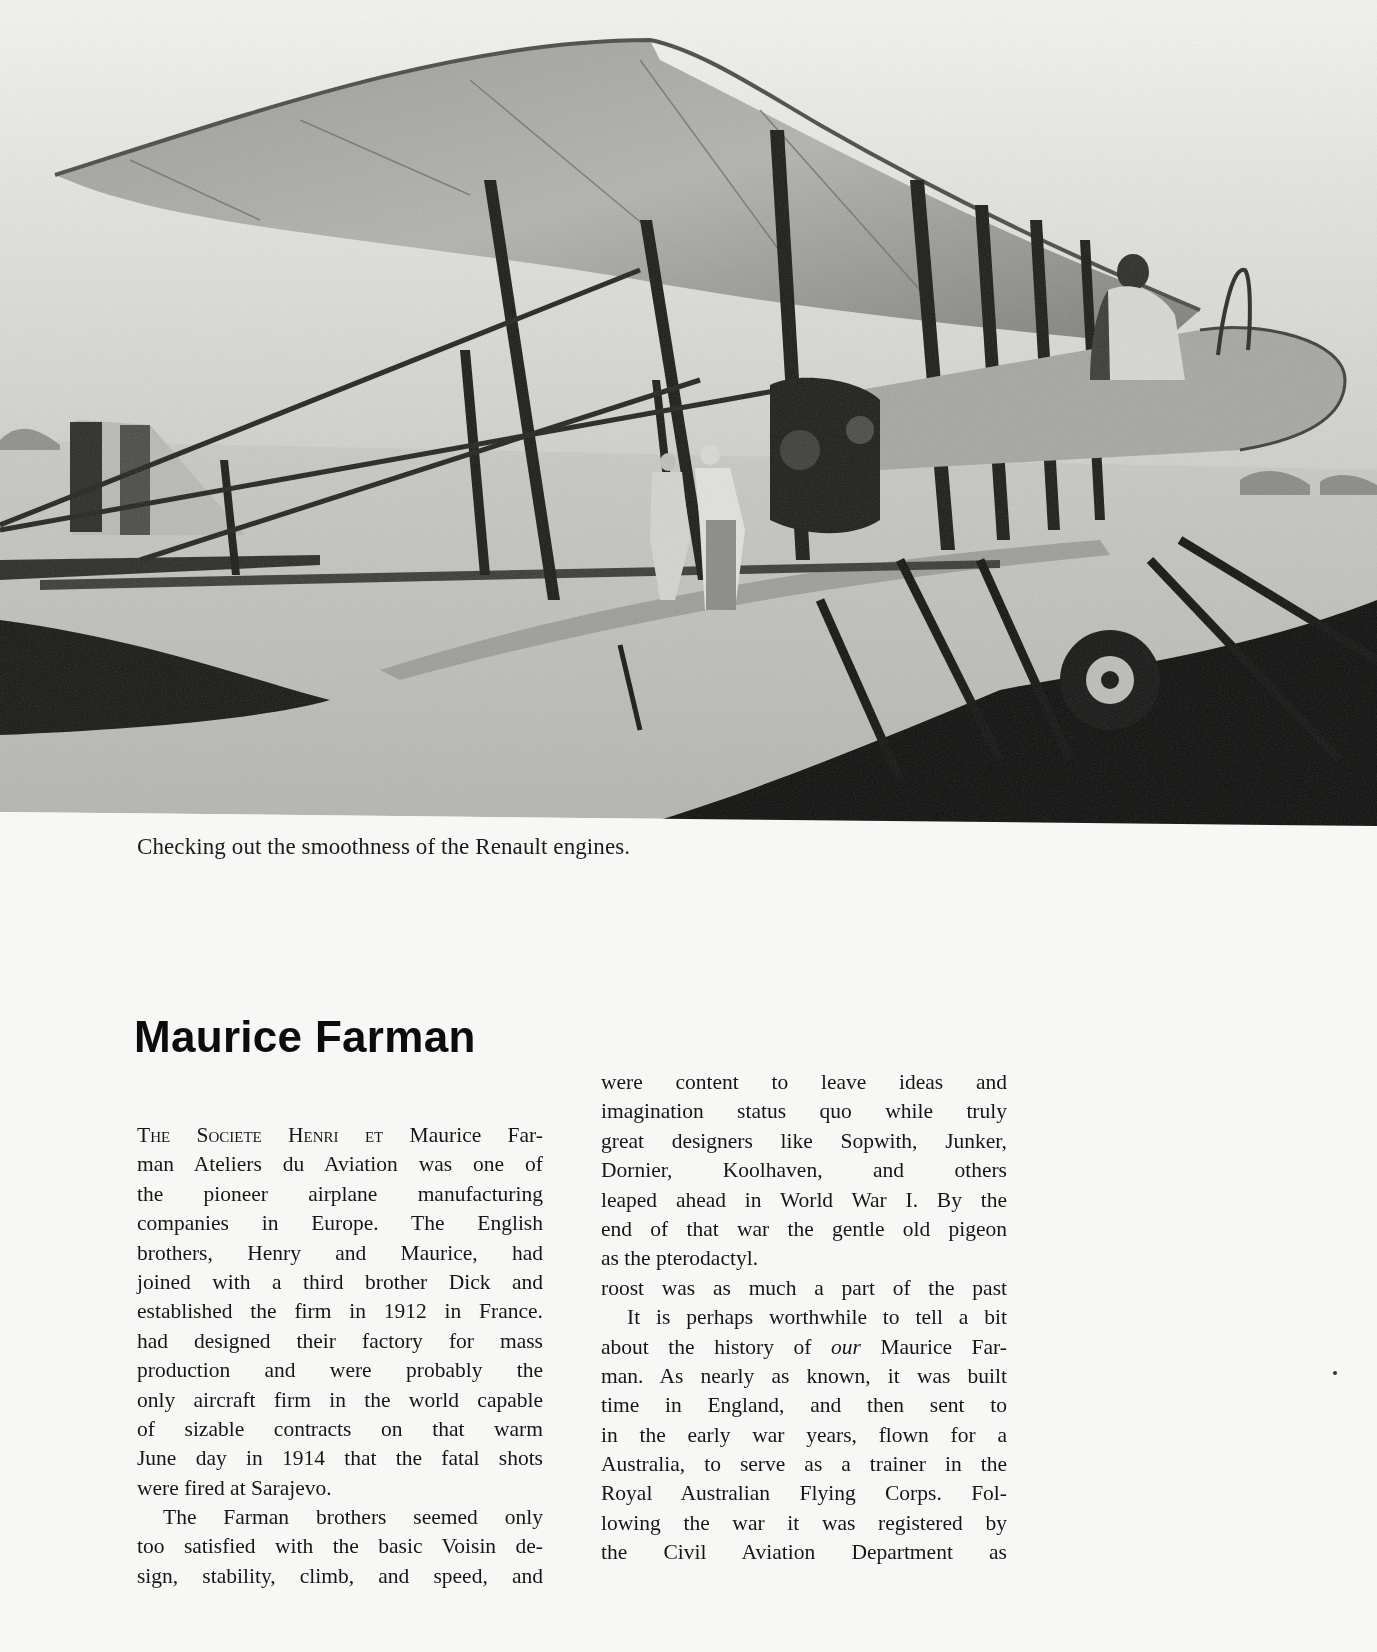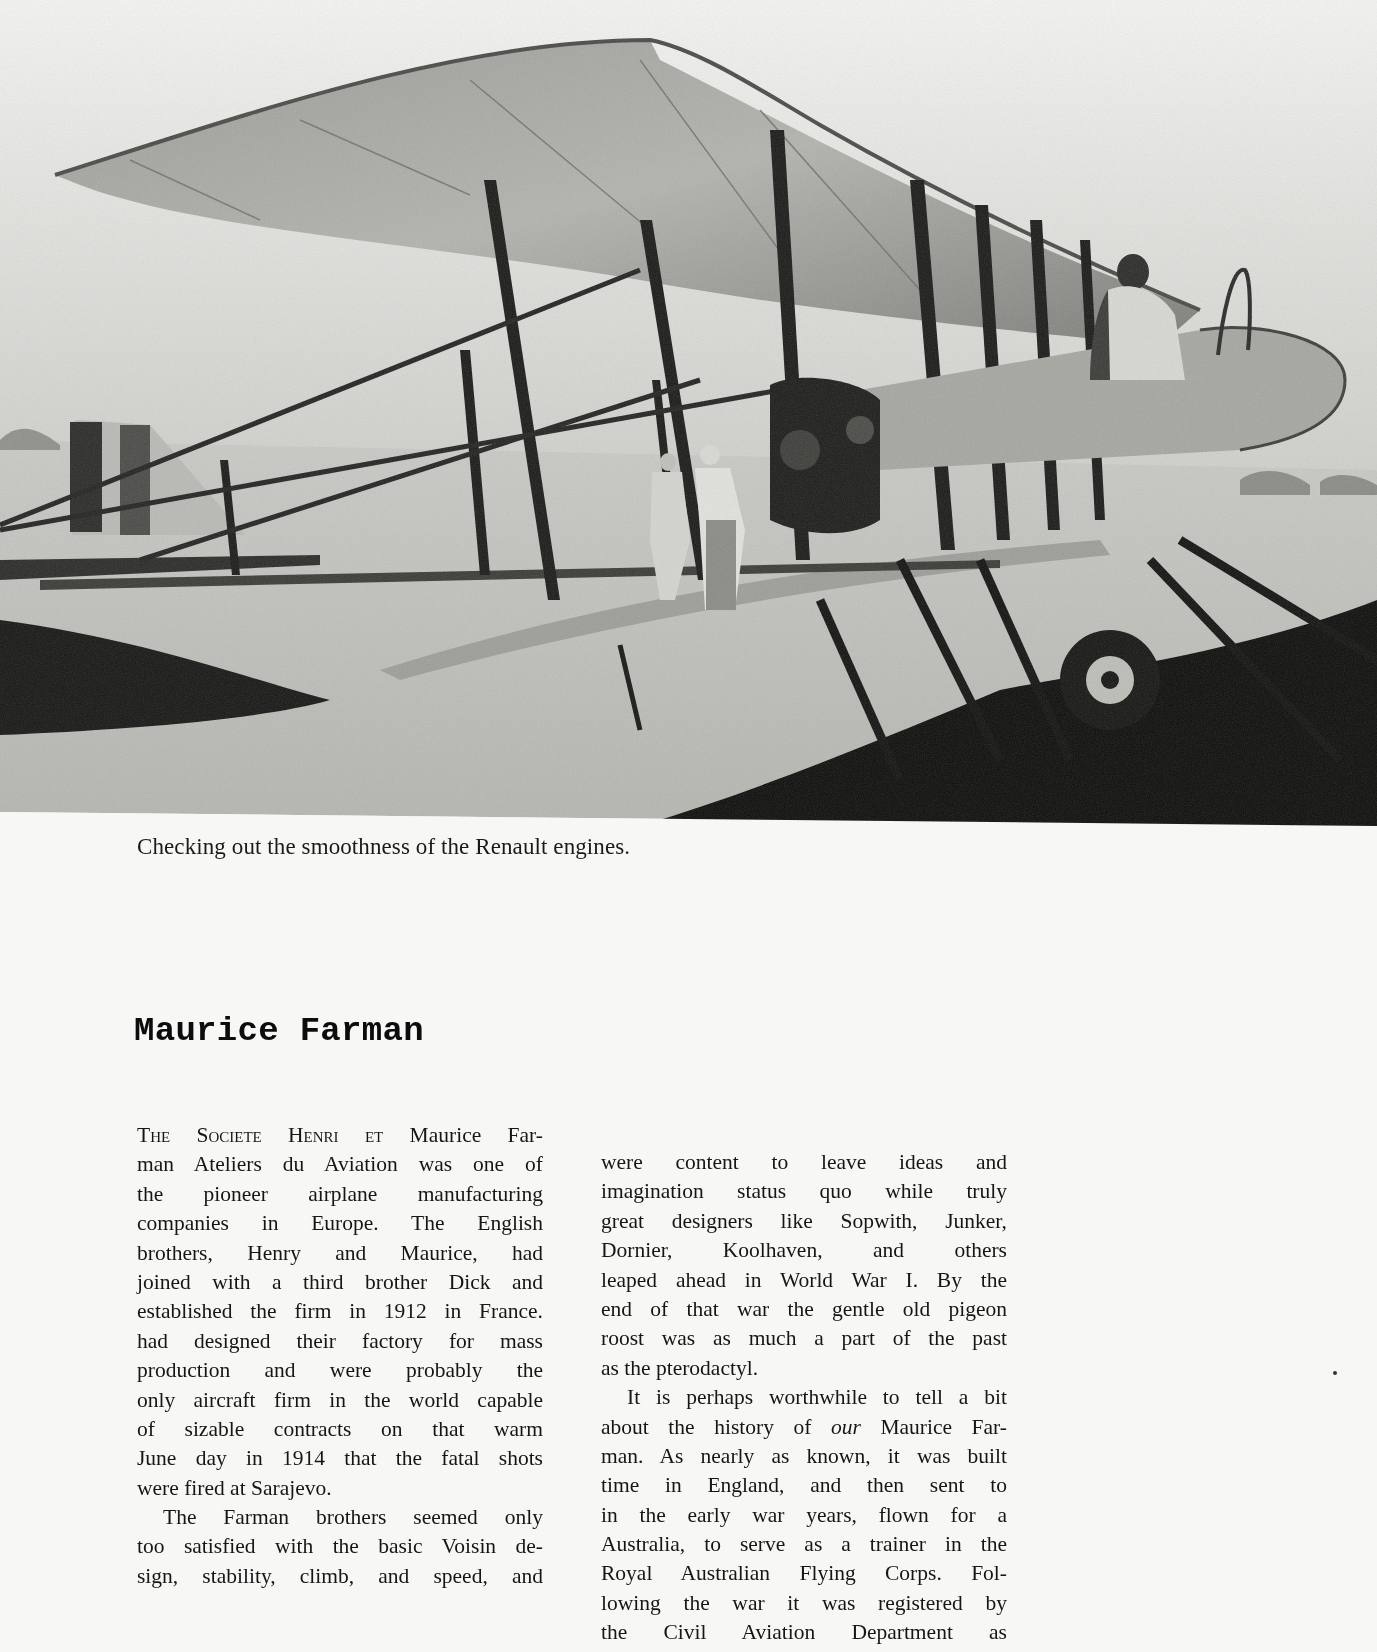--- a/index.html
+++ b/index.html
@@ -38,43 +38,43 @@
       letter-spacing: 0.1px;
       color: #1a1a1a;
       white-space: nowrap;
     }
     
     .title {
       position: absolute;
       left: 134px;
       top: 1012px;
       margin: 0;
-      font-family: Liberation Mono, monospace;
+      font-family: Liberation Sans, sans-serif;
       font-weight: bold;
-      font-size: 34px;
+      font-size: 44px;
       letter-spacing: 0.3px;
       color: #0c0c0c;
       white-space: nowrap;
     }
     
     .column {
       position: absolute;
       width: 406px;
       font-size: 21.5px;
       line-height: 29.4px;
       color: #161616;
       font-family: Liberation Serif, serif;
     }
     .col-left {
       left: 137px;
       top: 1121px;
     }
     .col-right {
       left: 601px;
-      top: 1148px;
+      top: 1068px;
     }
     .line {
       display: block;
       height: 29.4px;
       text-align: justify;
       text-align-last: justify;
       white-space: nowrap;
       overflow: visible;
     }
     .line.last {
@@ -244,22 +244,22 @@
   <span class="line">sign, stability, climb, and speed, and</span>
 </div>
 
 <div class="column col-right">
   <span class="line">were content to leave ideas and</span>
   <span class="line">imagination status quo while truly</span>
   <span class="line">great designers like Sopwith, Junker,</span>
   <span class="line">Dornier, Koolhaven, and others</span>
   <span class="line">leaped ahead in World War I. By the</span>
   <span class="line">end of that war the gentle old pigeon</span>
+  <span class="line last">as the pterodactyl.</span>
   <span class="line">roost was as much a part of the past</span>
-  <span class="line last">as the pterodactyl.</span>
   <span class="line indent">It is perhaps worthwhile to tell a bit</span>
   <span class="line"><span>about the history of </span><span class="ital">our</span><span> Maurice Far-</span></span>
   <span class="line">man. As nearly as known, it was built</span>
   <span class="line">time in England, and then sent to</span>
   <span class="line">in the early war years, flown for a</span>
   <span class="line">Australia, to serve as a trainer in the</span>
   <span class="line">Royal Australian Flying Corps. Fol-</span>
   <span class="line">lowing the war it was registered by</span>
   <span class="line">the Civil Aviation Department as</span>
 </div>

